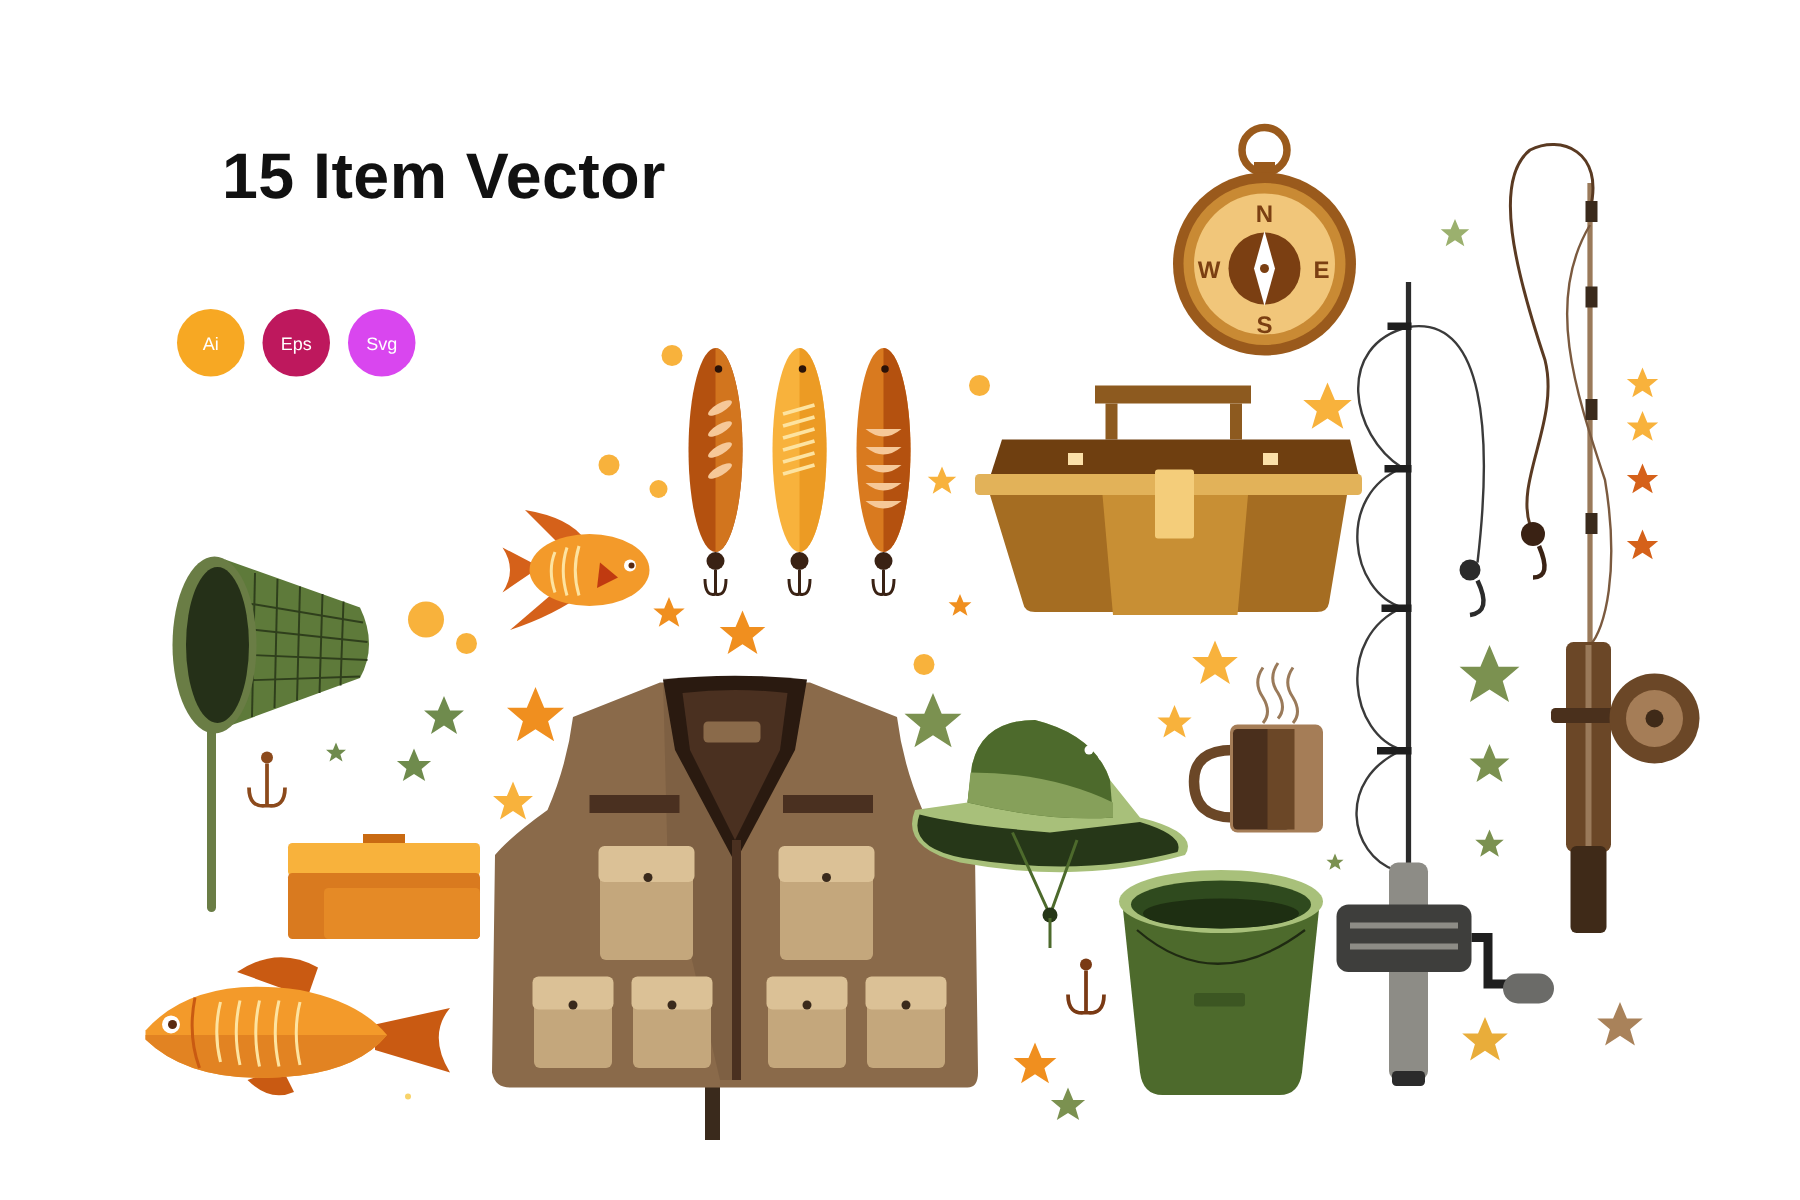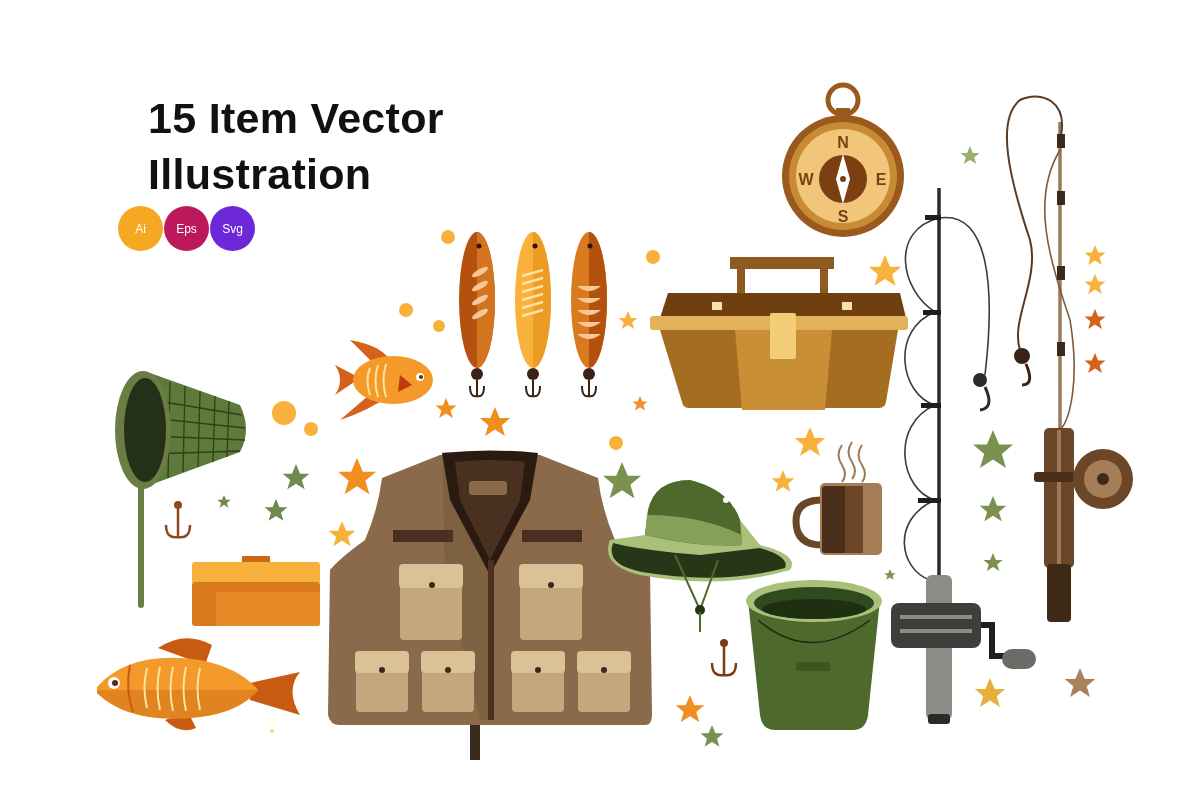--- a/index.html
+++ b/index.html
@@ -1,38 +1,37 @@
 <!DOCTYPE html>
 <html><head>
 <meta charset="utf-8">
 <style>
   html,body{margin:0;padding:0;background:#ffffff;}
   body{width:1200px;height:800px;position:relative;overflow:hidden;font-family:"Liberation Sans",sans-serif;}
   .title{position:absolute;left:136px;top:78px;font-size:43px;line-height:56px;font-weight:700;color:#111111;letter-spacing:0.3px;margin:12px;}
   .title span{display:block;}
-  .badges{position:absolute;left:118px;top:206px;display:flex;gap:1px;}
+  .badges{position:absolute;left:118px;top:206px;display:flex;gap:12px;}
   .badge{width:45px;height:45px;border-radius:50%;display:flex;align-items:center;justify-content:center;color:#ffffff;font-size:12px;cursor:pointer;}
   svg.art{position:absolute;left:0;top:0;}
 </style>
 </head>
 <body>
 
 <h1 class="title">
   <span>15 Item Vector</span>
-  <span>Illustration</span>
 </h1>
 
 <div class="badges">
   <div class="badge" style="background:#f7a823">
       <span>Ai</span>
     </div>
   <div class="badge" style="background:#be185d">
       <span>Eps</span>
     </div>
-  <div class="badge" style="background:#6d28d9">
+  <div class="badge" style="background:#d946ef">
       <span>Svg</span>
     </div>
 </div>
 
 <svg class="art" width="1200" height="800" viewBox="0 0 1200 800">
   <defs>
     <path id="star" d="M0,-10 L2.9,-3.1 L9.5,-3.1 L4.2,1.4 L6.2,8.1 L0,4.1 L-6.2,8.1 L-4.2,1.4 L-9.5,-3.1 L-2.9,-3.1 Z"></path>
   </defs>
 
   <g>

